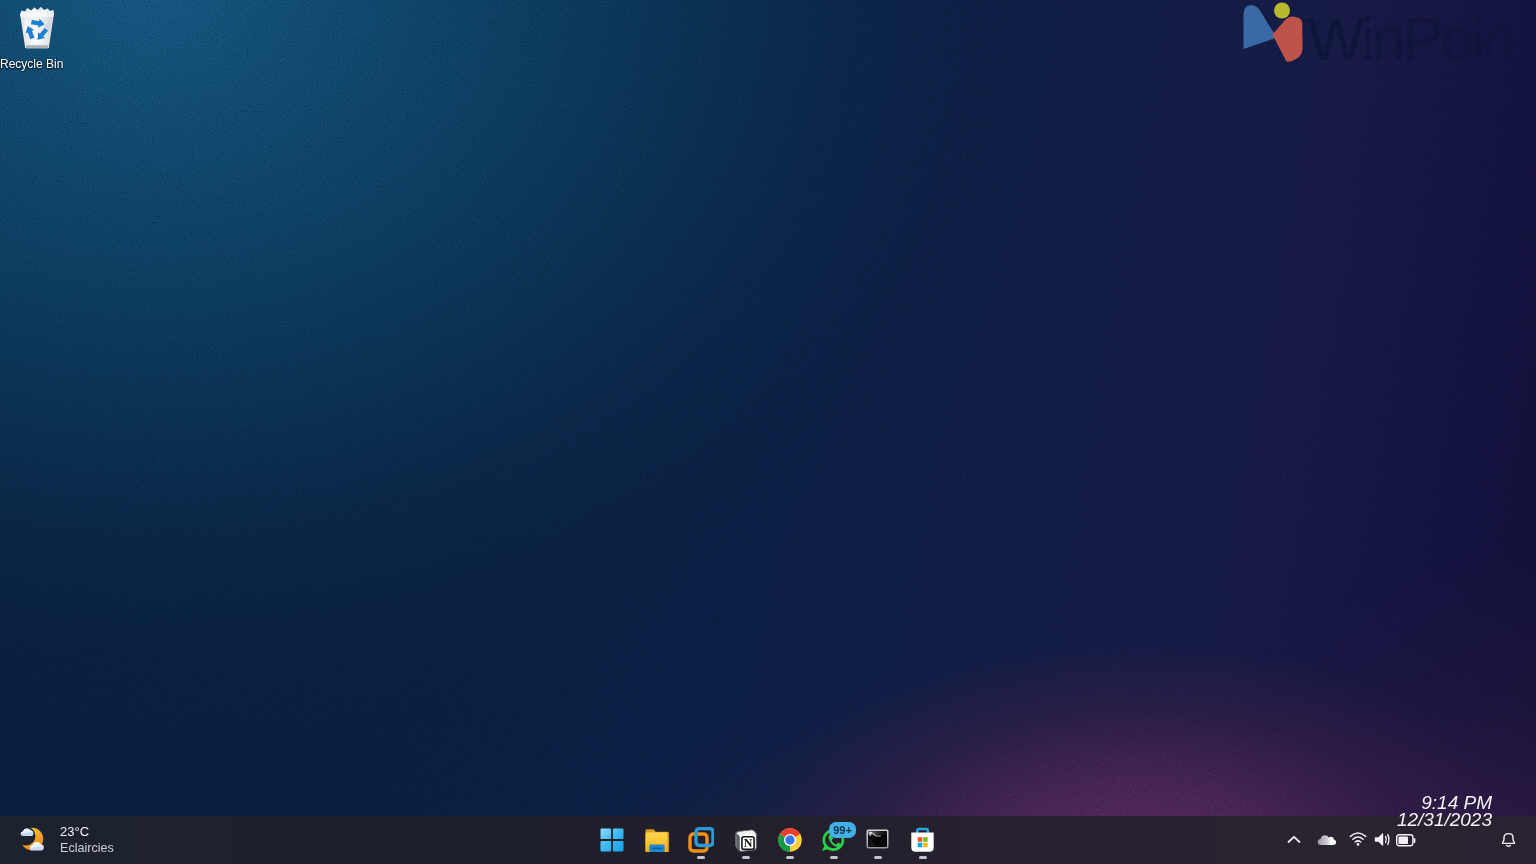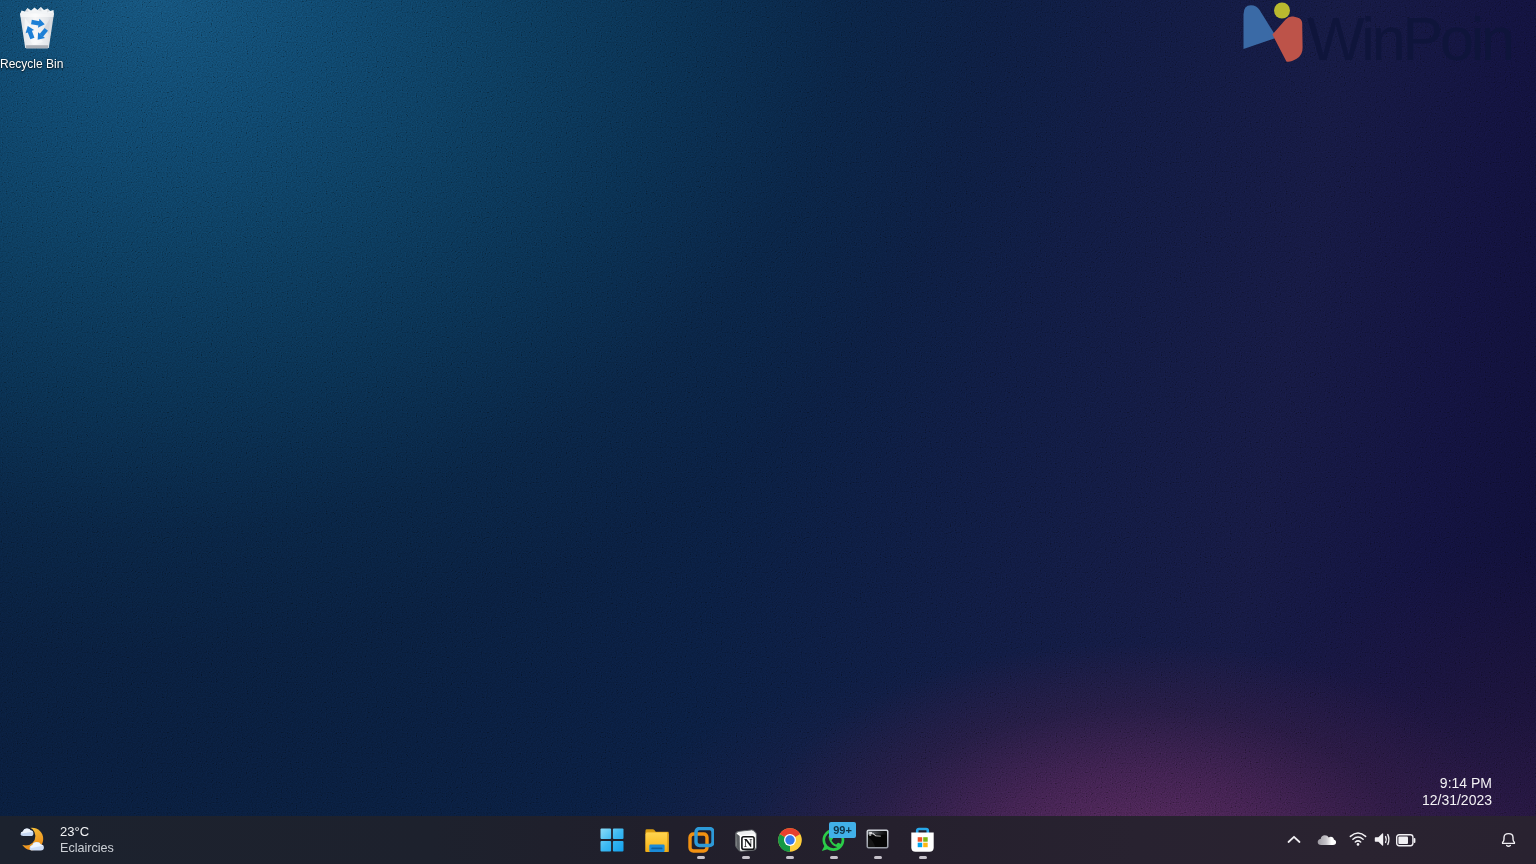--- a/index.html
+++ b/index.html
@@ -11,25 +11,25 @@
       radial-gradient(520px 470px at 1560px 920px, rgba(64,33,80,0.6) 0%, rgba(48,27,66,0.32) 50%, rgba(40,24,60,0) 80%),
       radial-gradient(1080px 850px at 150px -10px, rgba(23,88,130,1) 0%, rgba(17,78,118,0.95) 16%, rgba(14,70,106,0.85) 32%, rgba(11,61,95,0.68) 48%, rgba(10,48,80,0.42) 64%, rgba(10,38,68,0.18) 78%, rgba(10,32,62,0) 90%),
       linear-gradient(100deg, #0a1f40 0%, #0a2042 30%, #0b2045 48%, #121d46 66%, #171b46 80%, #141442 90%, #100f38 100%);
   }
   .abs{position:absolute;}
   
   #bar{position:absolute;left:0;top:816px;width:1536px;height:48px;
     background:linear-gradient(90deg,#1c222e 0%,#1d212d 28%,#211f2b 44%,#25202d 58%,#282230 74%,#2a2330 88%,#292230 100%);
   }
   .ind{position:absolute;top:856px;width:8px;height:3px;border-radius:2px;background:#c6c2ca;}
-  .clock{position:absolute;top:775px;right:44px;width:120px;text-align:right;
-    color:#f4f3f5;font-size:14px;line-height:16.5px;}
+  .clock{position:absolute;top:795px;right:44px;width:120px;text-align:right;
+    color:#f4f3f5;font-size:19px;line-height:16.5px;font-style:italic;}
   .wtxt{position:absolute;left:60px;top:823.8px;color:#f2f3f5;font-size:13px;line-height:16px;}
   .wtxt .l2{color:#ccd0d6;font-size:12.6px;margin-top:32px;}
-  .badge{position:absolute;left:829px;top:822px;width:27px;height:16px;border-radius:2px;
+  .badge{position:absolute;left:829px;top:822px;width:27px;height:16px;border-radius:7px;
     background:#41b0e8;color:#103346;font-size:11px;font-weight:bold;text-align:center;line-height:16px;}
   
   .rblabel{position:absolute;left:0px;top:57px;width:75px;text-align:left;color:#fff;
     font-size:12px;text-shadow:0 1px 2px rgba(0,0,0,0.85), 0 0 2px rgba(0,0,0,0.5);}
   .wptext{position:absolute;left:1307px;top:9.4px;color:#0f153b;font-size:61px;font-weight:normal;
     letter-spacing:-3.2px;line-height:61px;}
 </style>
 </head>
 <body>
 <div id="desk"></div>

